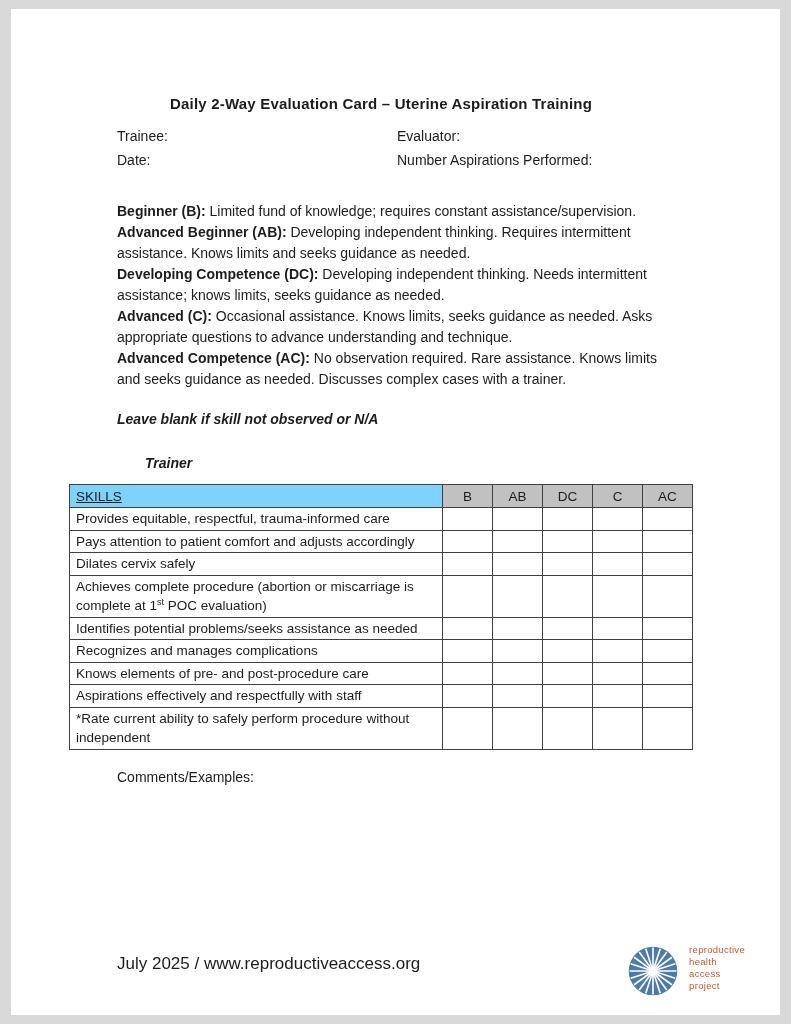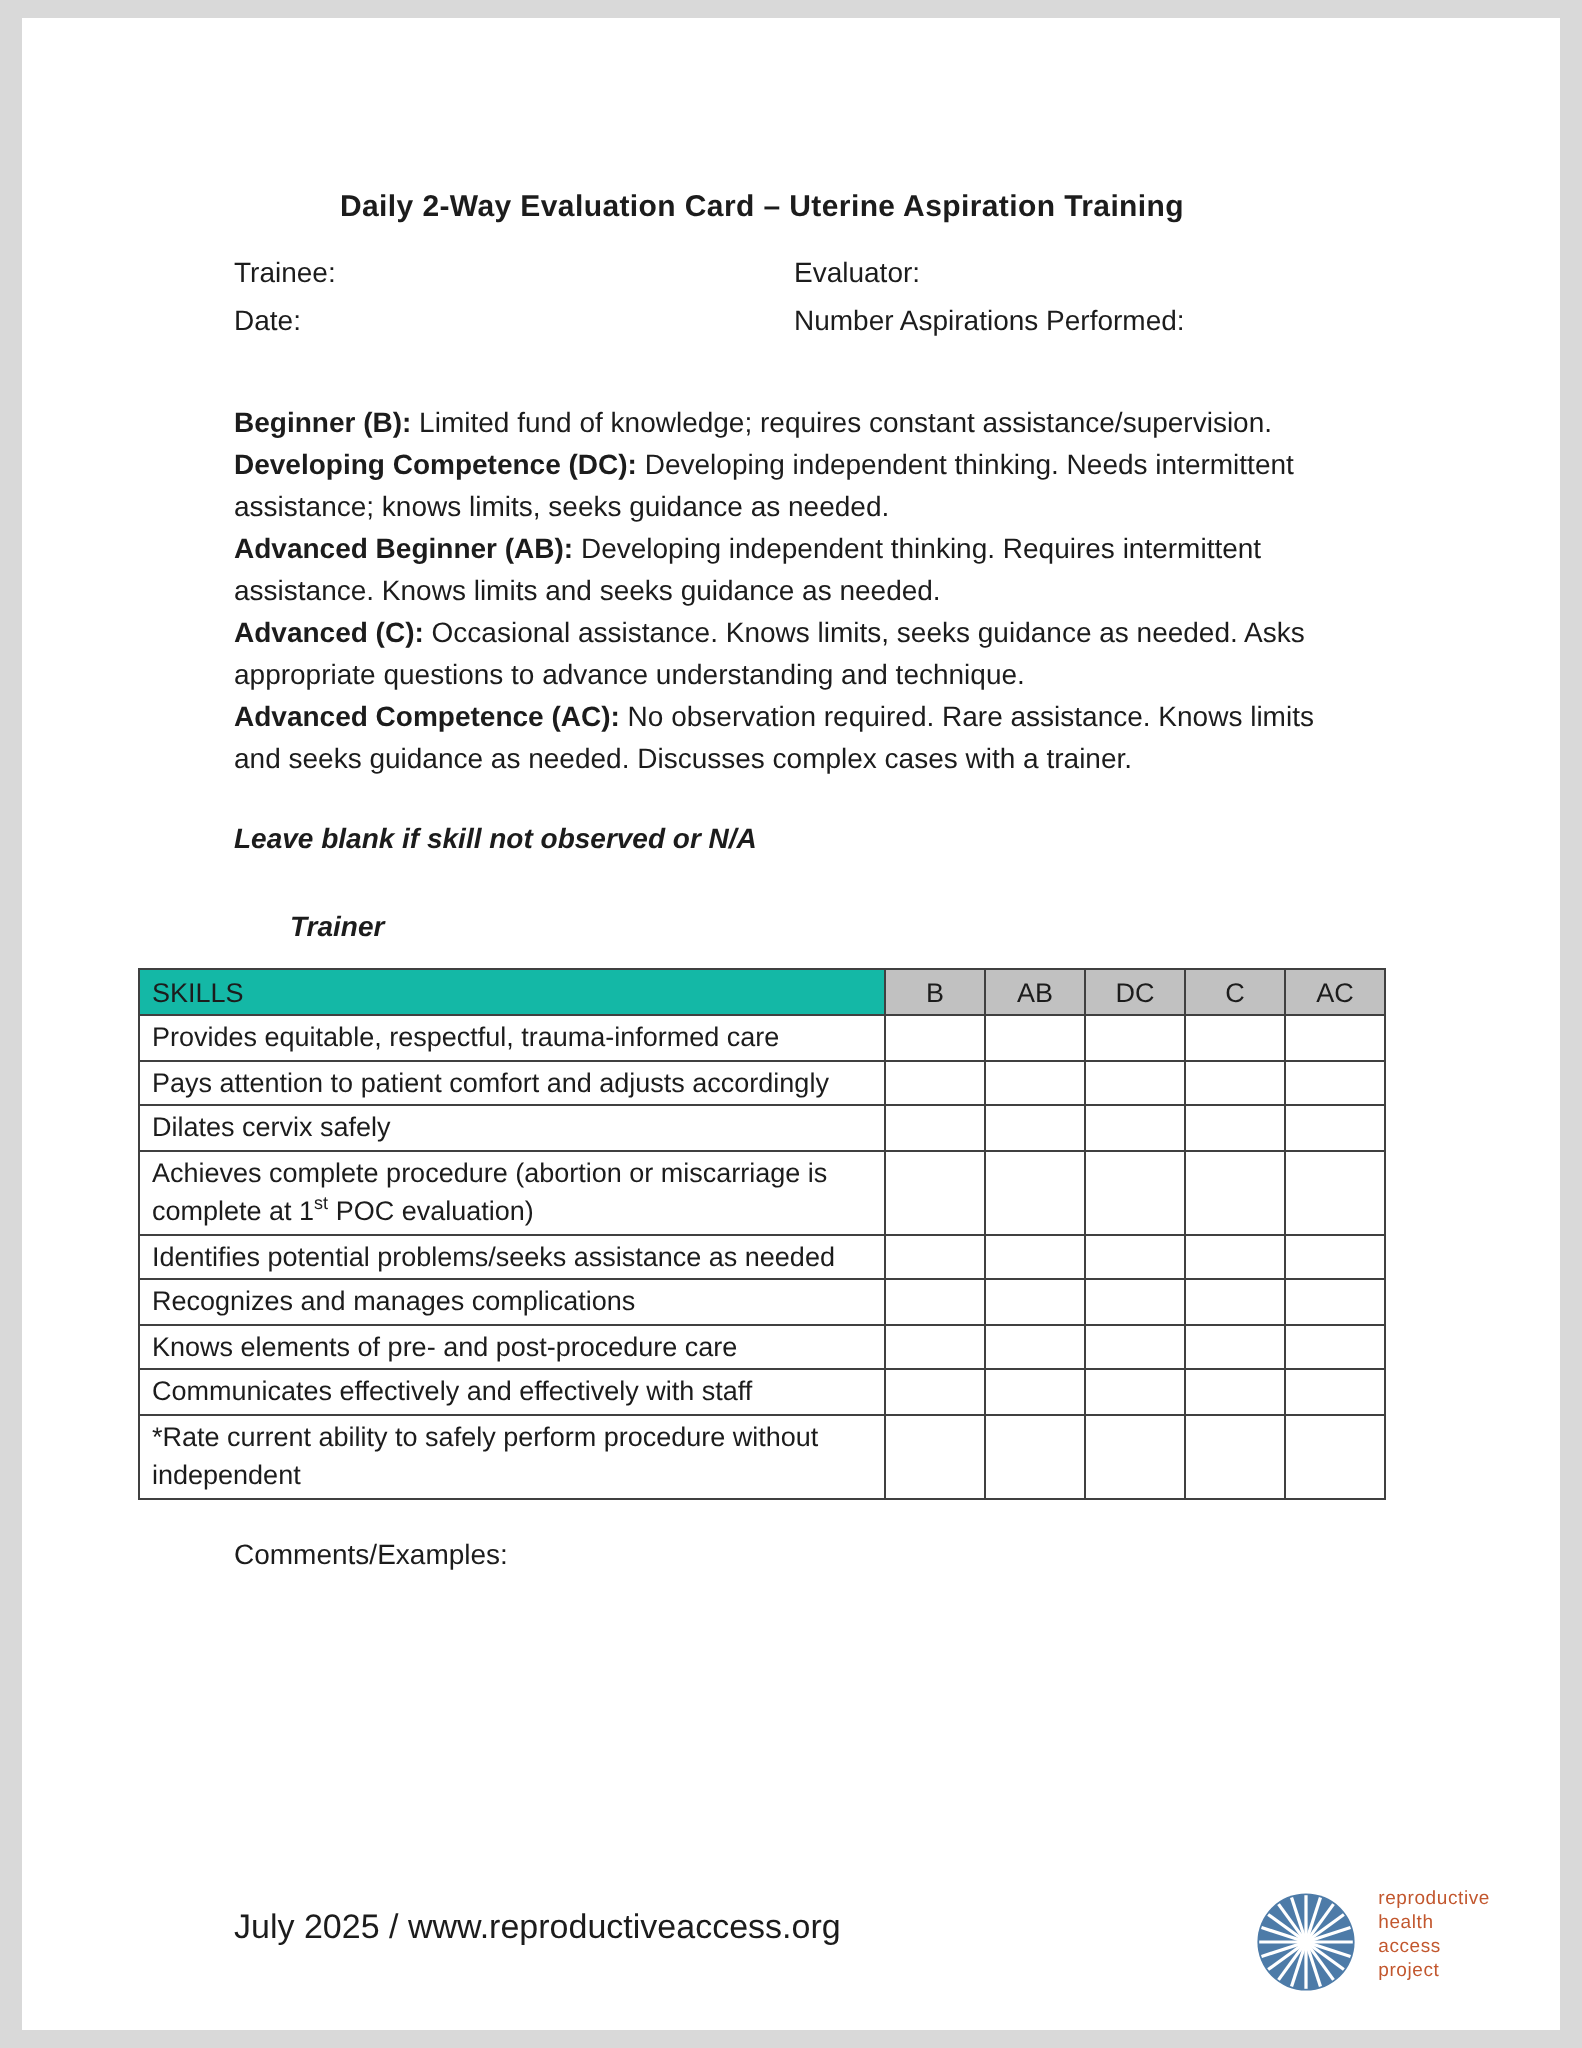--- a/index.html
+++ b/index.html
@@ -55,25 +55,26 @@
     margin-top:13px;
     width:624px;
     border-collapse:collapse;
     table-layout:fixed;
     font-size:13.5px;
   }
   table.skills th, table.skills td {
     border:1px solid #404040;
   }
   th.skills-head {
-    background:#14b8a6;
+    background:#7dd3fc;
     text-align:left;
     font-weight:normal;
     padding:3px 6px 2px;
     line-height:17px;
+    text-decoration:underline;
   }
   th.rate-head {
     background:#c1c1c1;
     width:49px;
     text-align:center;
     font-weight:normal;
     padding:3px 0 2px;
     line-height:17px;
   }
   td.skill-cell {
@@ -123,22 +124,22 @@
         <div>Evaluator:</div>
       </div>
       <div class="field-row">
         <div class="fcol-left">Date:</div>
         <div>Number Aspirations Performed:</div>
       </div>
     </div>
 
     <div class="levels">
       <p><b>Beginner (B):</b><span> Limited fund of knowledge; requires constant assistance/supervision.</span></p>
+      <p><b>Advanced Beginner (AB):</b><span> Developing independent thinking. Requires intermittent assistance. Knows limits and seeks guidance as needed.</span></p>
       <p><b>Developing Competence (DC):</b><span> Developing independent thinking. Needs intermittent assistance; knows limits, seeks guidance as needed.</span></p>
-      <p><b>Advanced Beginner (AB):</b><span> Developing independent thinking. Requires intermittent assistance. Knows limits and seeks guidance as needed.</span></p>
       <p><b>Advanced (C):</b><span> Occasional assistance. Knows limits, seeks guidance as needed. Asks appropriate questions to advance understanding and technique.</span></p>
       <p><b>Advanced Competence (AC):</b><span> No observation required. Rare assistance. Knows limits and seeks guidance as needed. Discusses complex cases with a trainer.</span></p>
     </div>
 
     <p class="leave-note">Leave blank if skill not observed or N/A</p>
 
     <p class="trainer-label">Trainer</p>
 
     <table class="skills">
       <thead>
@@ -202,21 +203,21 @@
         </tr>
         <tr>
           <td class="skill-cell">Knows elements of pre- and post-procedure care</td>
           <td class="rate-cell"></td>
           <td class="rate-cell"></td>
           <td class="rate-cell"></td>
           <td class="rate-cell"></td>
           <td class="rate-cell"></td>
         </tr>
         <tr>
-          <td class="skill-cell">Communicates effectively and effectively with staff</td>
+          <td class="skill-cell">Aspirations effectively and respectfully with staff</td>
           <td class="rate-cell"></td>
           <td class="rate-cell"></td>
           <td class="rate-cell"></td>
           <td class="rate-cell"></td>
           <td class="rate-cell"></td>
         </tr>
         <tr>
           <td class="skill-cell">*Rate current ability to safely perform procedure without independent</td>
           <td class="rate-cell"></td>
           <td class="rate-cell"></td>

